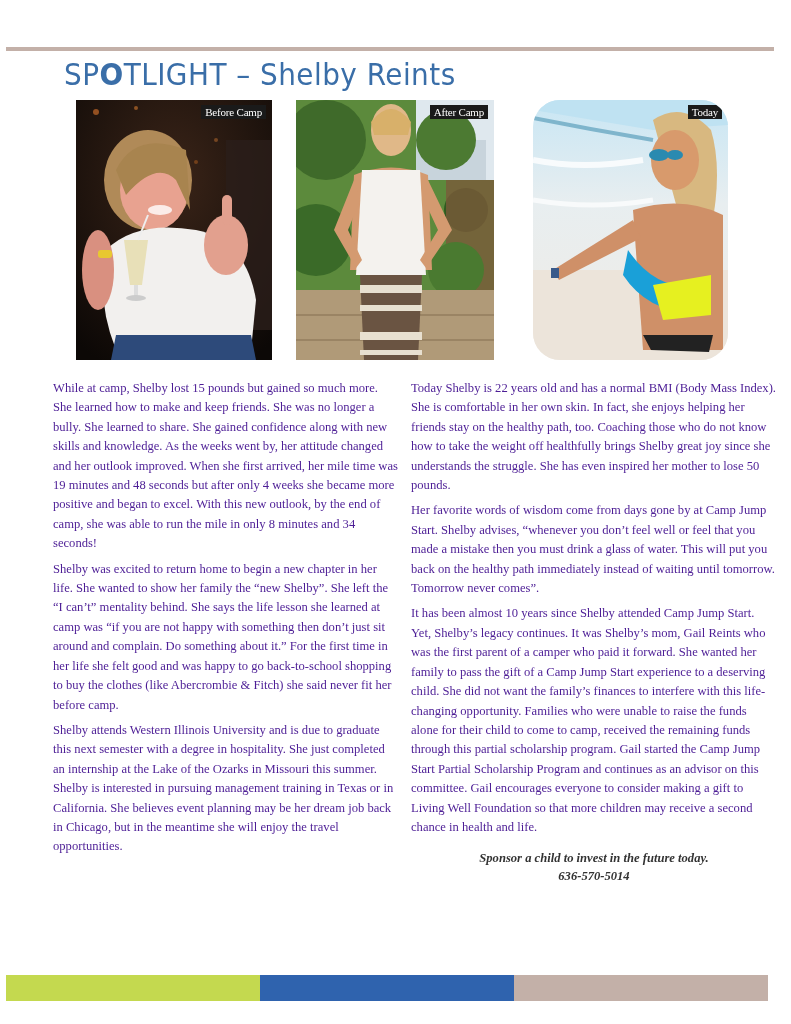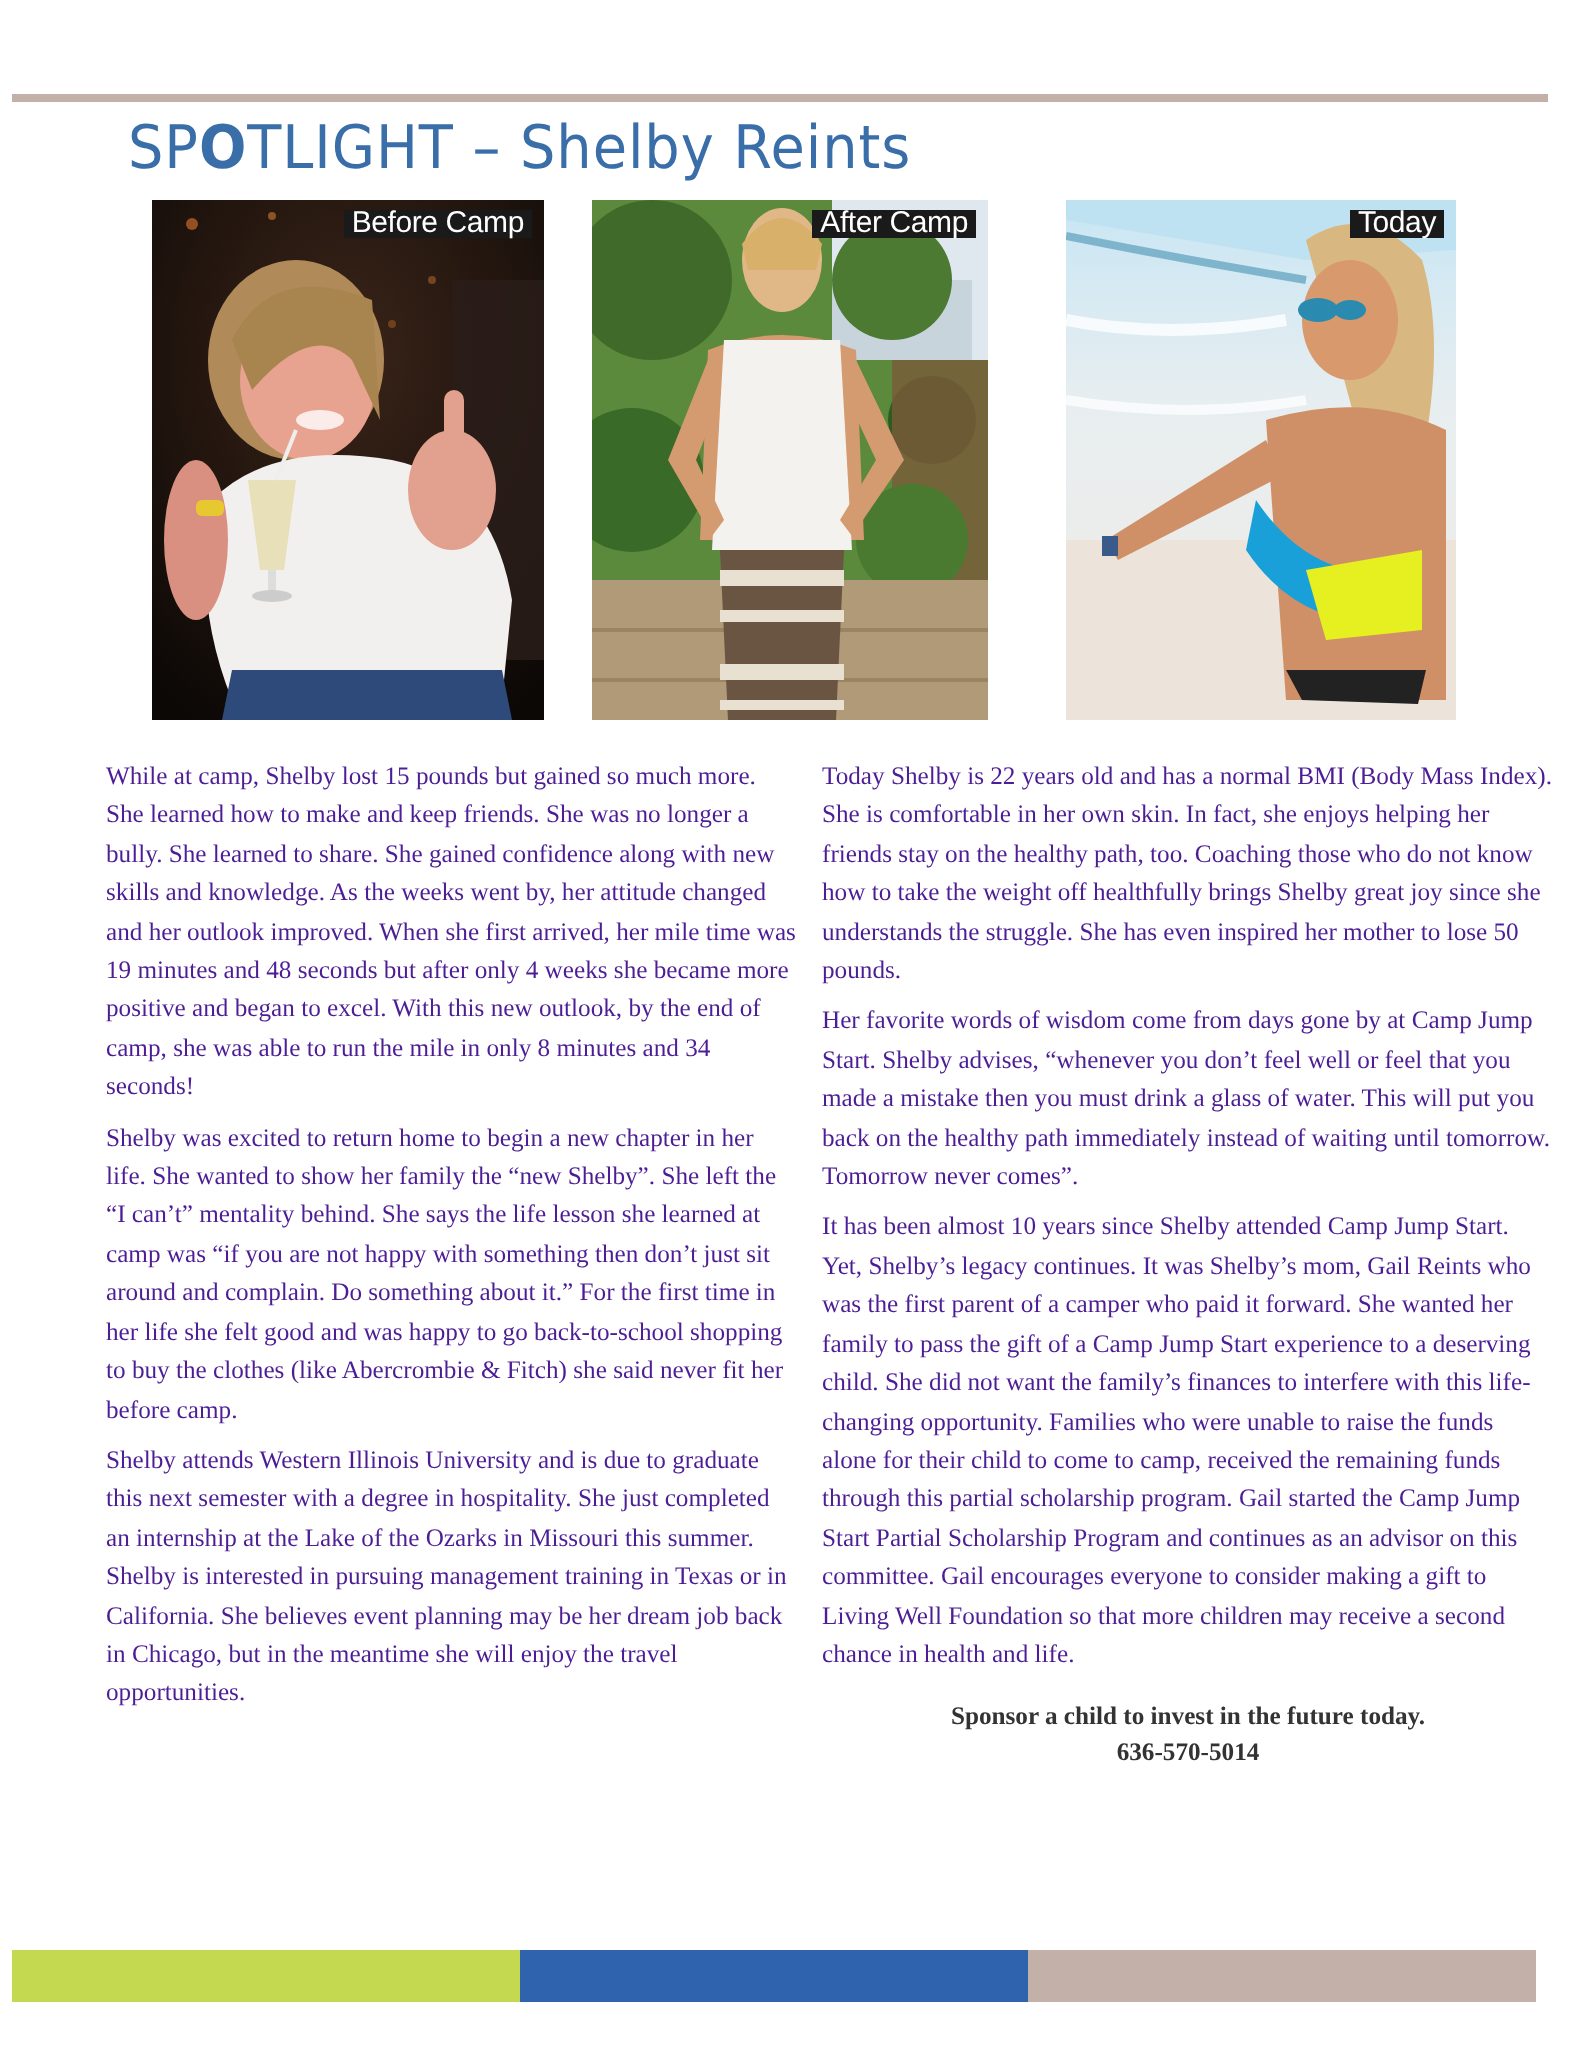--- a/index.html
+++ b/index.html
@@ -12,42 +12,42 @@
       position: absolute; left: 64px; top: 56px;
       font-family: "DejaVu Sans", sans-serif; font-weight: normal;
       font-size: 30px; line-height: 38px; color: #3a6ea8; letter-spacing: 0.5px;
       white-space: nowrap; transform: scaleX(0.93); transform-origin: left top;
     }
     .title .o-bold { font-weight: bold; }
 
     .photo { position: absolute; top: 100px; height: 260px; overflow: hidden; }
     .photo .label {
       position: absolute; top: 5px; right: 6px; background: #1a1a1a; color: #ffffff;
-      font-family: Liberation Sans, sans-serif; font-size: 15px; line-height: 14px;
+      font-family: Liberation Serif, serif; font-size: 11px; line-height: 14px;
       padding: 0 4px; letter-spacing: -0.2px;
     }
     .photo svg { position: absolute; left: 0; top: 0; width: 100%; height: 100%; }
     #photo-before { left: 76px; width: 196px; }
     #photo-after  { left: 296px; width: 198px; }
-    #photo-today  { left: 533px; width: 195px; }
+    #photo-today  { left: 533px; width: 195px; border-radius: 27px; }
 
     .col { position: absolute; top: 379px; }
     .col-left { left: 53px; width: 346px; }
     .col-right { left: 411px; width: 366px; }
 
     .lead {
       font-family: "Liberation Sans", sans-serif; font-size: 13px; line-height: 19px;
       color: #35559a; margin-bottom: 5px; letter-spacing: -0.1px;
     }
     .body-p {
       font-family: "Liberation Serif", serif; font-size: 12.6px; line-height: 19.4px;
       color: #4c1d95; margin-bottom: 6px;
     }
     .cta { text-align: center; margin-top: 12px; font-family: "Liberation Serif", serif;
-      font-weight: bold; font-size: 12.6px; line-height: 18px; color: #333; }
+      font-style: italic; font-weight: bold; font-size: 12.6px; line-height: 18px; color: #333; }
 
     .bottom-bar { position: absolute; left: 6px; top: 975px; width: 762px; height: 26px; display: flex; }
     .bottom-bar div { flex: 1; height: 100%; }
   </style>
 </head>
 <body>
 
 <div class="top-rule"></div>
 
 <h1 class="title"><span>SP</span><span class="o-bold">O</span><span>TLIGHT – Shelby Reints</span></h1>

